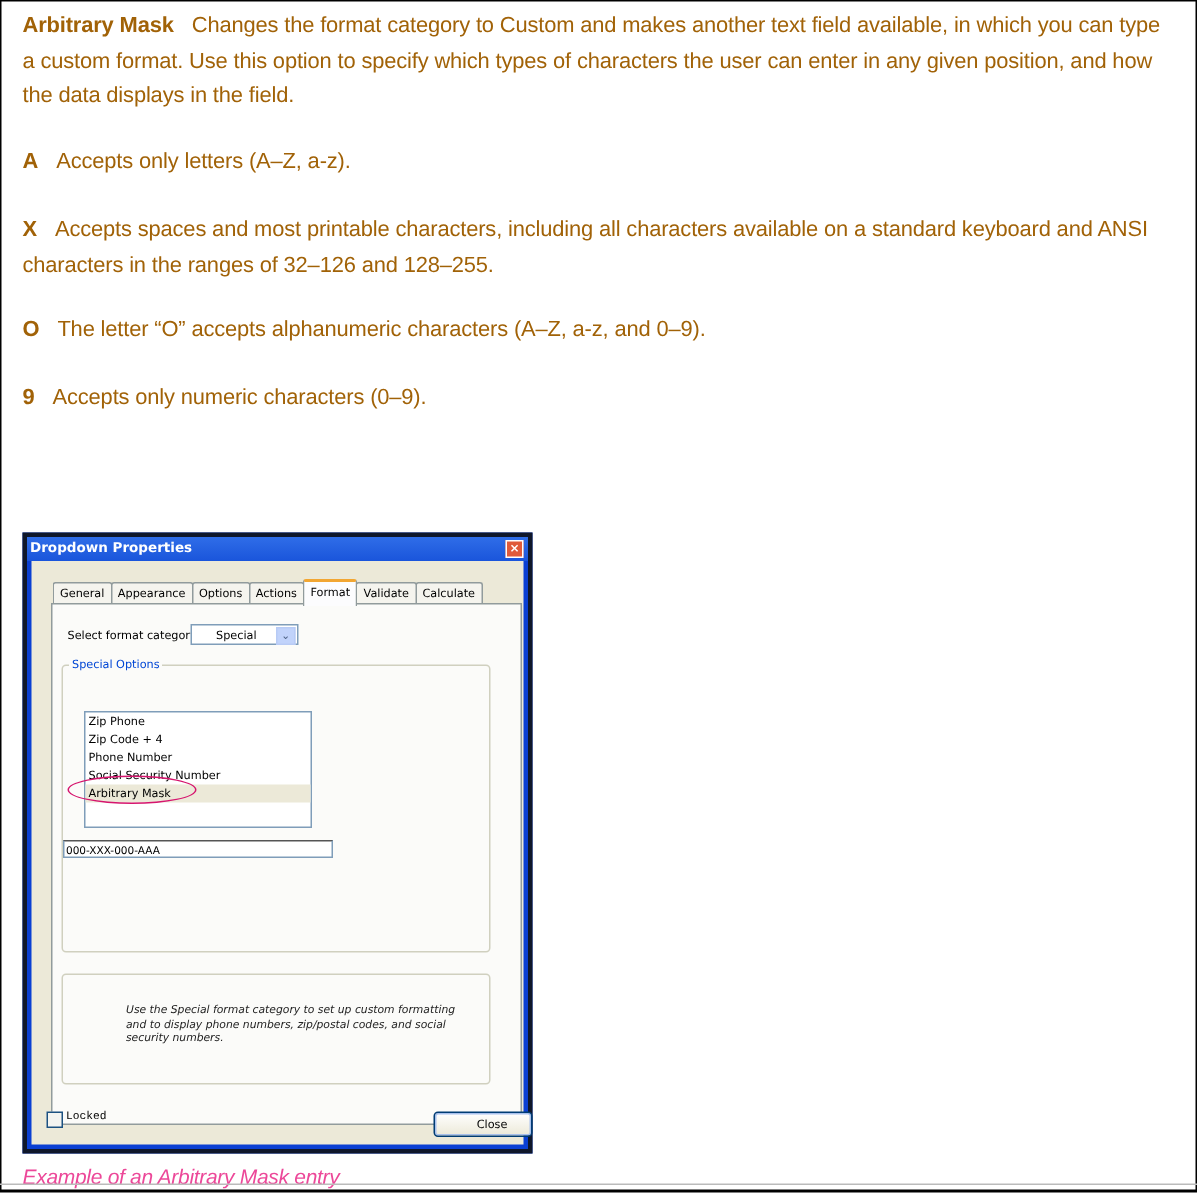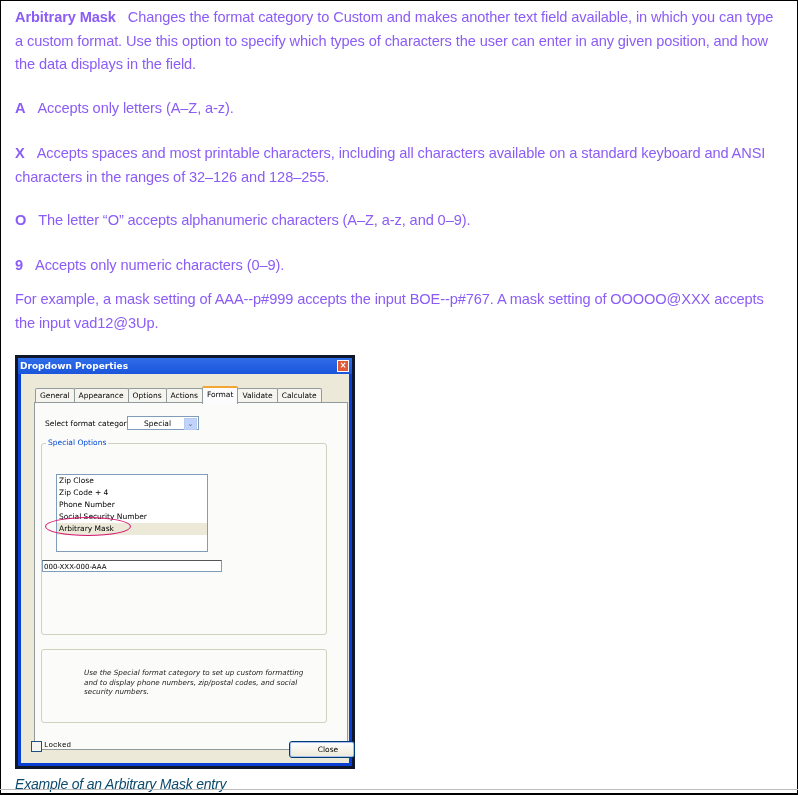--- a/index.html
+++ b/index.html
@@ -7,21 +7,21 @@
       width: 798px; height: 795px; overflow: hidden; position: relative;
       font-family: "Liberation Sans", sans-serif;
     }
     .page {
       position: absolute; left: 0; top: 0; width: 796px; height: 793px;
       border: 1px solid #000; border-bottom: none; background: #fff; overflow: hidden;
     }
     .bottom-rule { position: absolute; left: 0; top: 793px; width: 798px; height: 2px; background: #000; }
     .bottom-rule2 { position: absolute; left: 0; top: 789px; width: 798px; height: 1px; background: #bbb; }
     .text {
-      position: absolute; left: 14px; width: 770px; color: #8b5cf6;
+      position: absolute; left: 14px; width: 770px; color: #a16207;
       font-size: 14.6px; line-height: 23.5px; letter-spacing: -0.1px;
     }
     .term { font-weight: bold; margin-right: 12px; }
     .p1 { top: 5px; }
     .pA { top: 96px; }
     .pX { top: 141px; }
     .pO { top: 208px; }
     .p9 { top: 253px; }
     .pEx { top: 287px; }
 
@@ -105,21 +105,21 @@
       position: absolute; left: 10px; top: 367px; font-size: 7.5px; font-family: Liberation Mono, monospace; display: flex; align-items: flex-start;
     }
     .checkbox { width: 9px; height: 9px; border: 1px solid #1c5180; background: #f4f4f0; margin-right: 2px; }
     .close-btn {
       position: absolute; left: 268px; top: 367px; width: 52px; height: 15px;
       border: 1px solid #003c74; border-radius: 3px; background: linear-gradient(#fff, #ece9d8);
       box-shadow: inset 0 0 0 1px #a8c0ec;
       font-size: 7.5px; font-family: "DejaVu Sans", sans-serif; text-align: center; line-height: 15px; padding-left: 12px;
     }
     .caption {
-      position: absolute; left: 14px; top: 775px; font-style: italic; font-size: 14px; color: #0c4a6e;
+      position: absolute; left: 14px; top: 775px; font-style: italic; font-size: 14px; color: #ec4899;
       letter-spacing: -0.2px;
     }
   </style>
 </head>
 <body>
 
 <div class="page">
 
   <div class="text p1">
     <span class="term">Arbitrary Mask</span><span>Changes the format category to Custom and makes another text field available, in which you can type a custom format. Use this option to specify which types of characters the user can enter in any given position, and how the data displays in the field.</span>
@@ -134,21 +134,20 @@
   </div>
 
   <div class="text pO">
     <span class="term">O</span><span>The letter “O” accepts alphanumeric characters (A–Z, a-z, and 0–9).</span>
   </div>
 
   <div class="text p9">
     <span class="term">9</span><span>Accepts only numeric characters (0–9).</span>
   </div>
 
-  <div class="text pEx">For example, a mask setting of AAA--p#999 accepts the input BOE--p#767. A mask setting of OOOOO@XXX accepts the input vad12@3Up.</div>
 
   <div class="dialog">
     <div class="titlebar">
       <span>Dropdown Properties</span>
       <div class="close-x">×</div>
     </div>
     <div class="client">
       <div class="tabs">
         <div class="tab">General</div>
         <div class="tab">Appearance</div>
@@ -162,21 +161,21 @@
       <div class="tabpanel">
         <div class="fmt-label">Select format category:</div>
         <div class="fmt-select">
           <span>Special</span>
           <div class="fmt-arrow">⌄</div>
         </div>
 
         <div class="group">
           <div class="group-legend">Special Options</div>
           <div class="listbox">
-            <div class="list-item">Zip Close</div>
+            <div class="list-item">Zip Phone</div>
             <div class="list-item">Zip Code + 4</div>
             <div class="list-item">Phone Number</div>
             <div class="list-item">Social Security Number</div>
             <div class="list-item selected" style="position:relative">
               <span>Arbitrary Mask</span>
               <div class="circle"></div>
             </div>
           </div>
           <div class="mask-input">000-XXX-000-AAA</div>
         </div>

